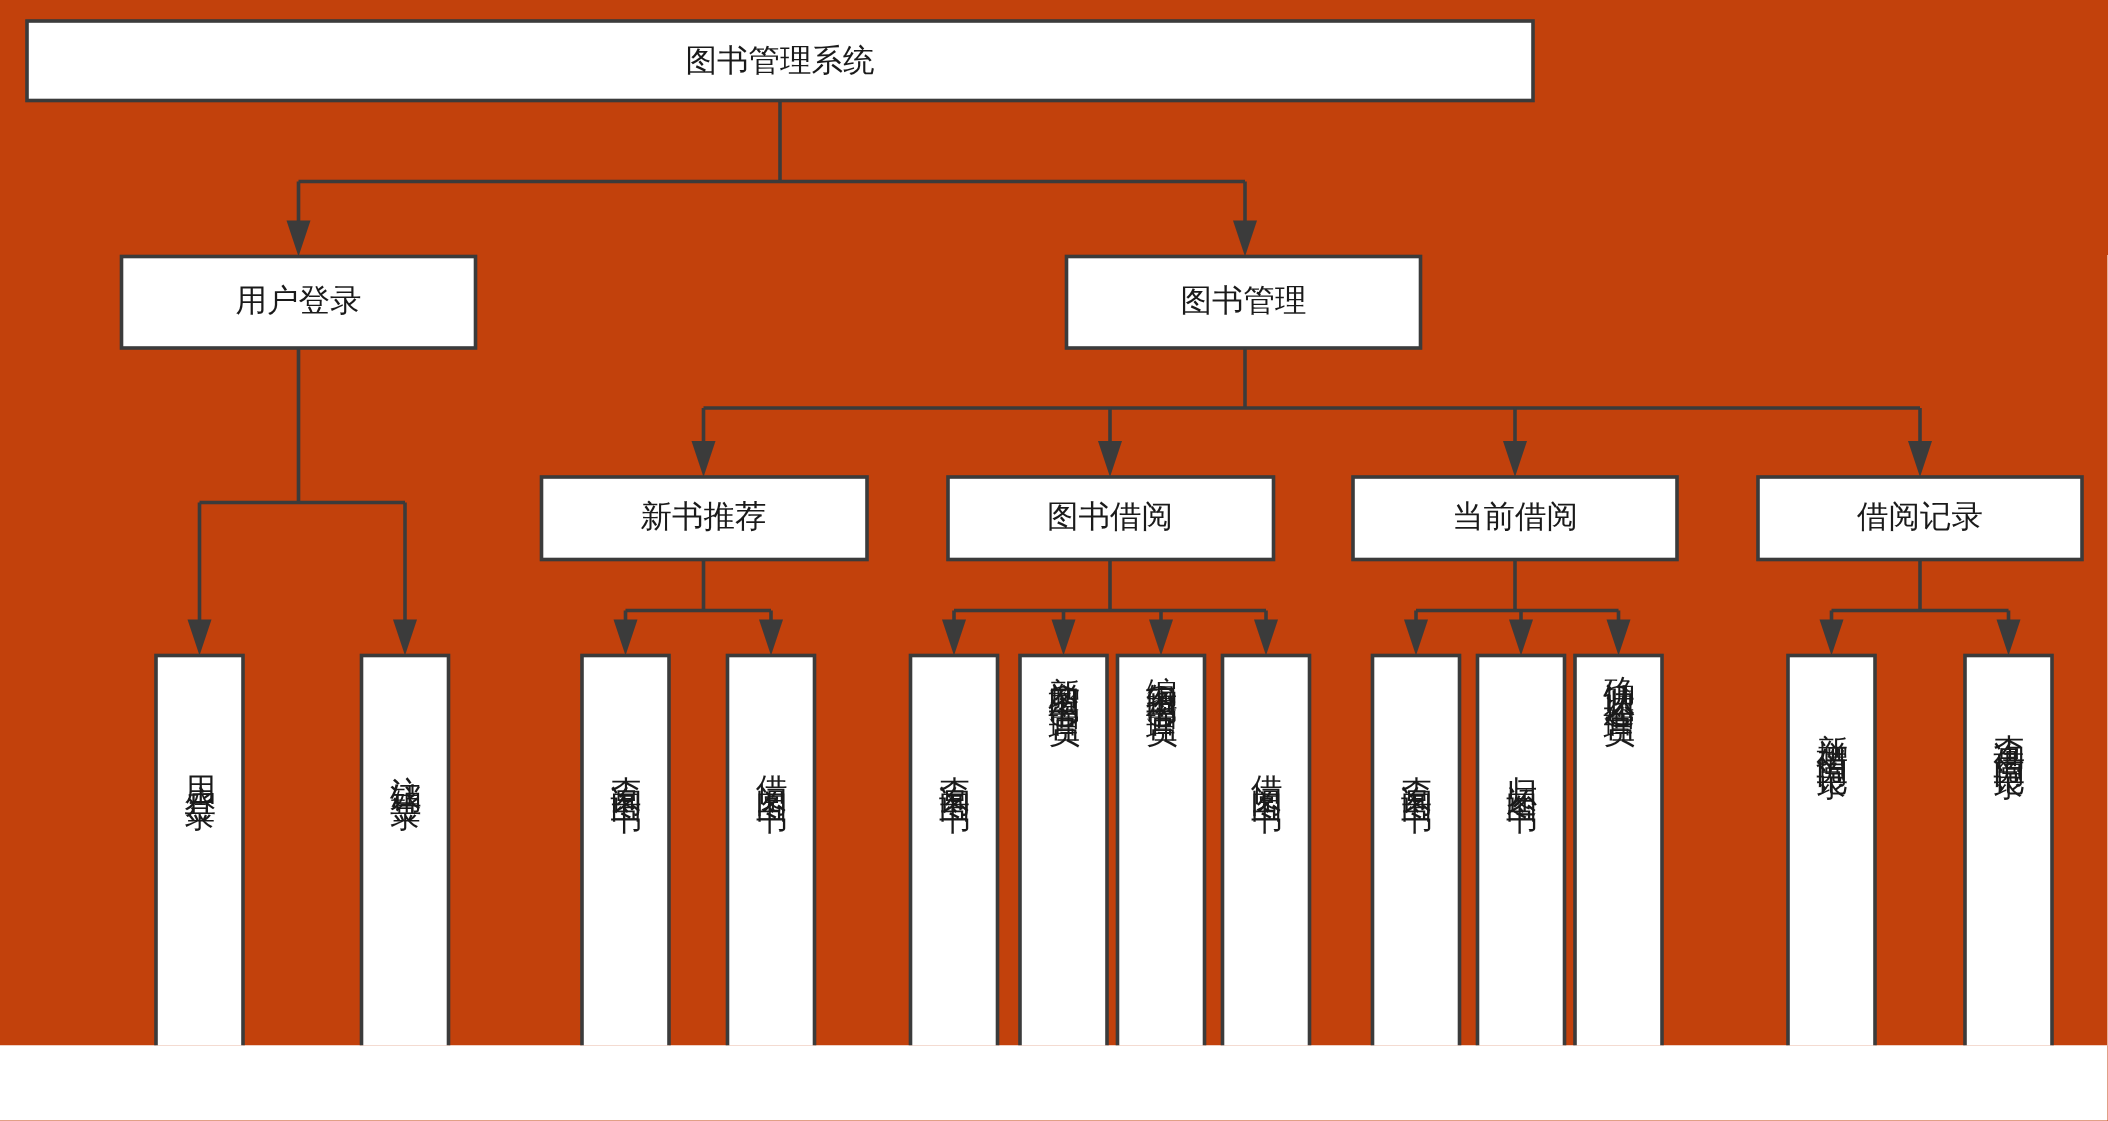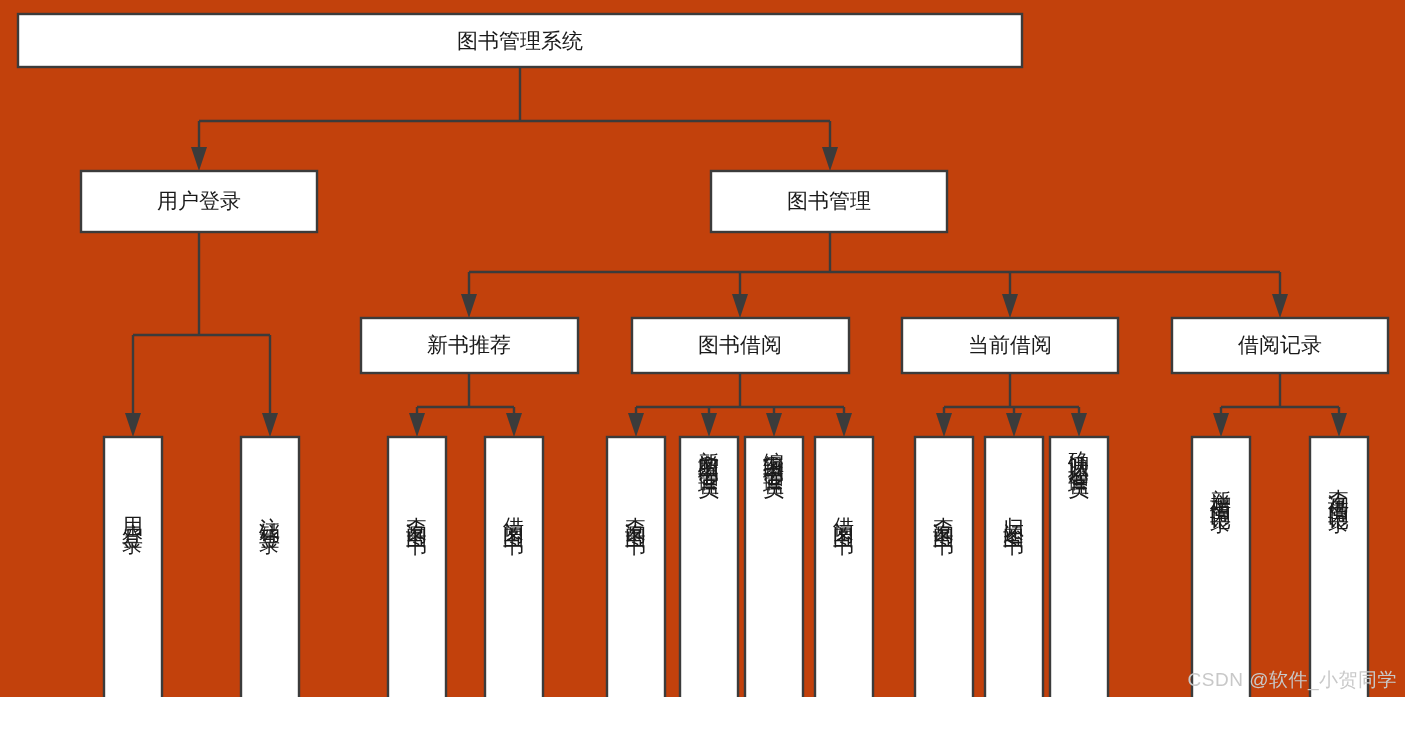--- a/index.html
+++ b/index.html
@@ -243,15 +243,14 @@
       <text class="node-label-v" x="1221" y="487" writing-mode="tb" glyph-orientation-vertical="0" style="letter-spacing:5px;">新增借阅记录</text>
     </g>
 
     <g>
       <rect class="node-box" x="1310" y="437" width="58" height="298"></rect>
       <text class="node-label-v" x="1339" y="487" writing-mode="tb" glyph-orientation-vertical="0" style="letter-spacing:5px;">查询借阅记录</text>
     </g>
 
   </svg>
 
-  <div class="watermark">CSDN @软件_小贺同学</div>
 
 </div>
 
 </body></html>

